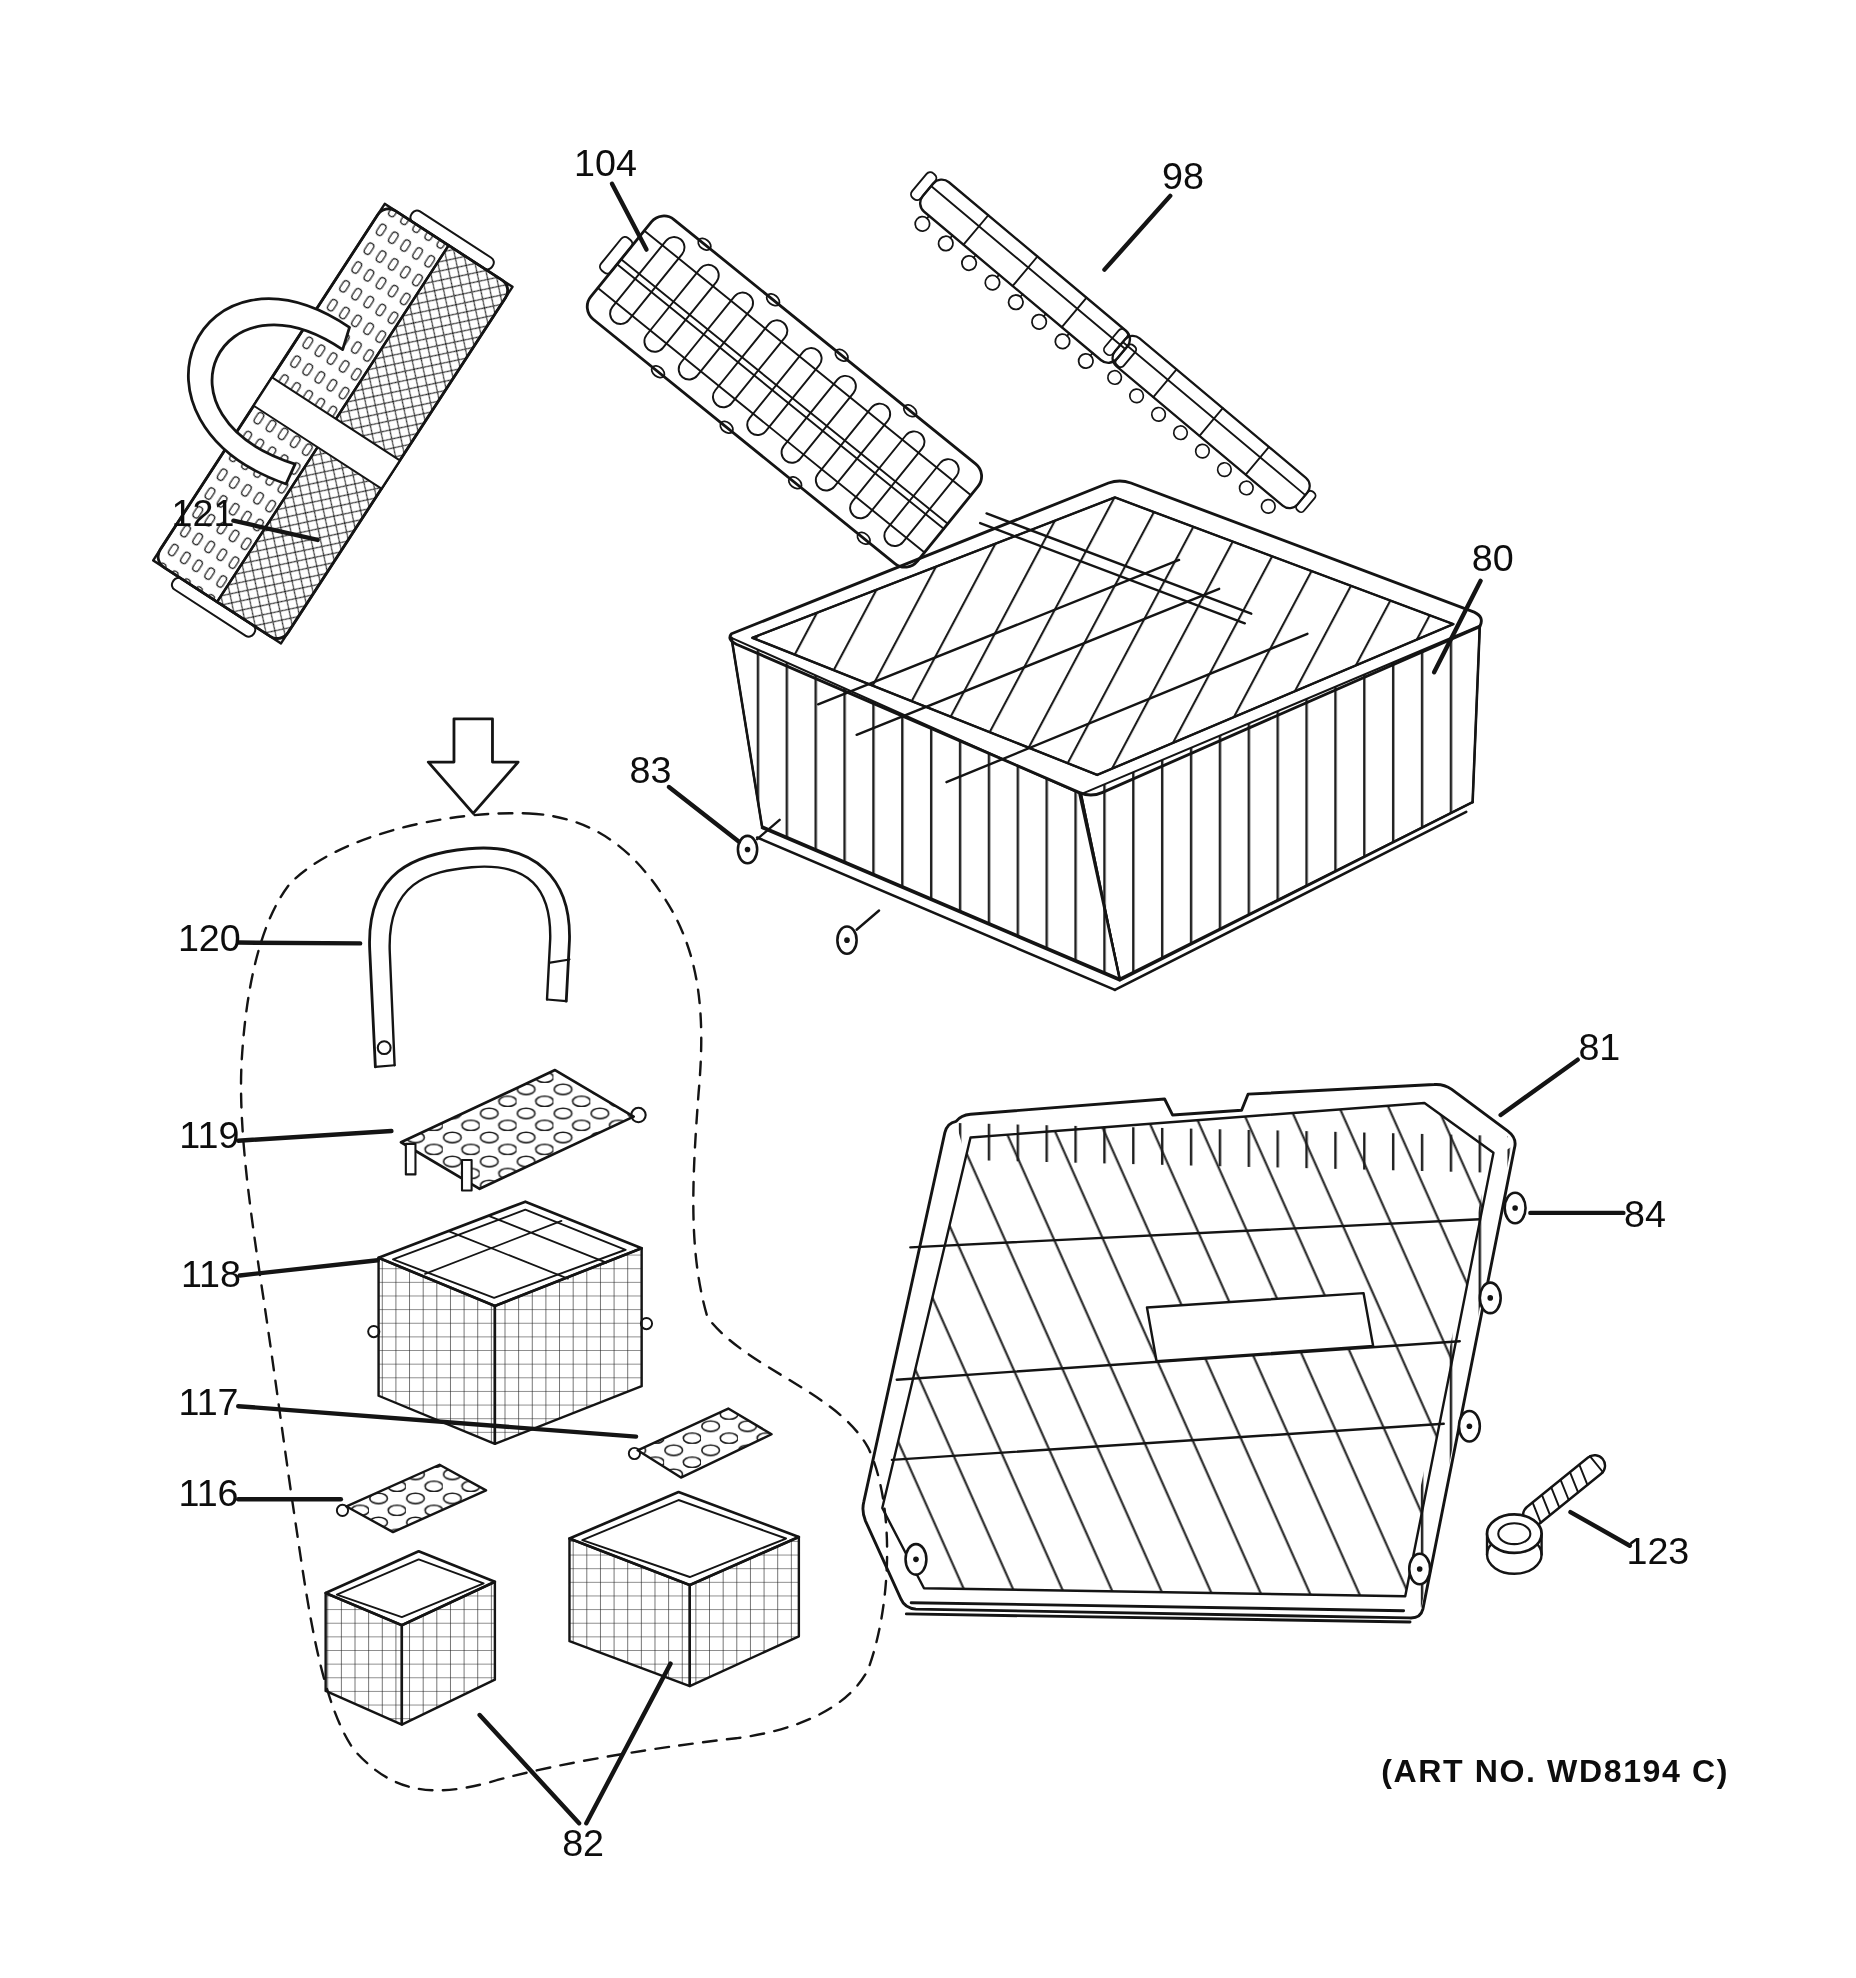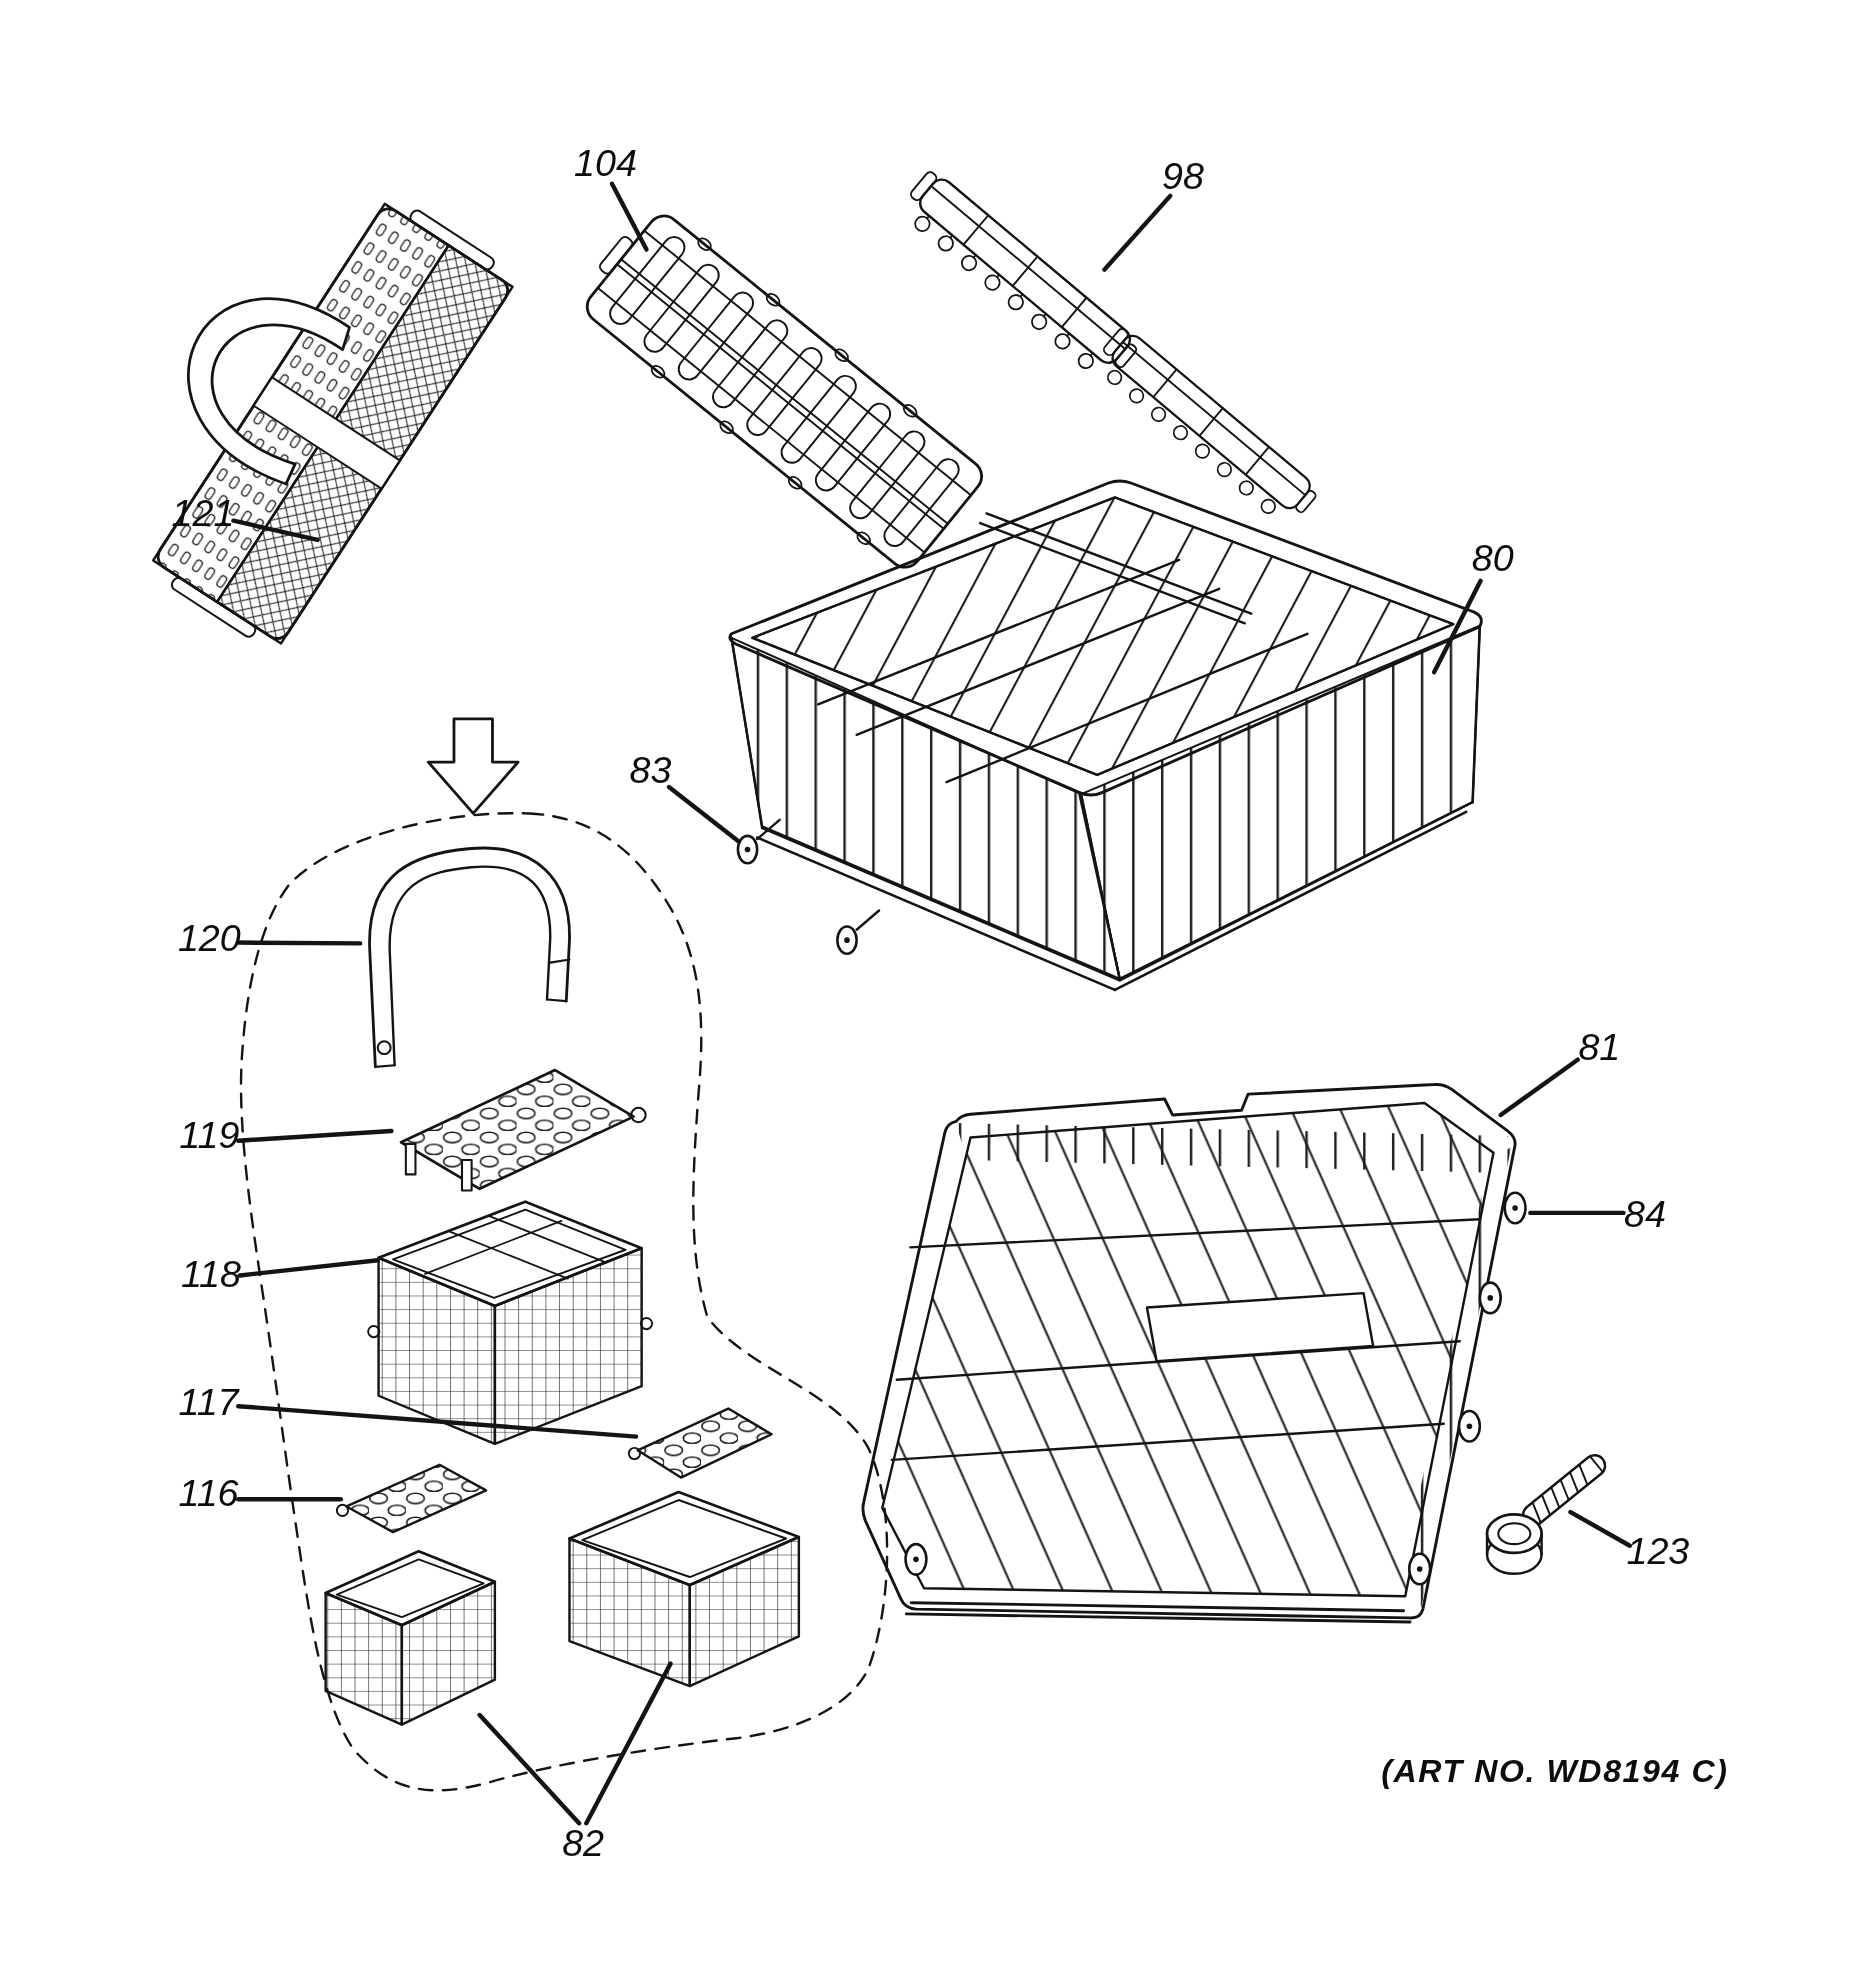--- a/index.html
+++ b/index.html
@@ -1,17 +1,17 @@
 <!DOCTYPE html>
 <html style="font-size:13px"><head>
 <meta charset="utf-8">
 <style>
   html,body{margin:0;padding:0;background:#ffffff;}
   #stage{position:relative;width:1856px;height:1979px;background:#ffffff;overflow:hidden;
-         font-family:"Liberation Sans", sans-serif;font-style:italic;}
+         font-family:"Liberation Sans", sans-serif;}
   svg{display:block}
   text.callout{font-family:"Liberation Sans","DejaVu Sans",sans-serif;font-size:47px;fill:#0d0d0d;}
   text.artno{font-family:"Liberation Sans","DejaVu Sans",sans-serif;font-size:40px;font-weight:bold;
              letter-spacing:2px;fill:#0d0d0d;}
 </style>
 </head>
 <body>
 
 <div id="stage">
 <svg width="1856" height="1979" viewBox="0 0 2314 2467" xmlns="http://www.w3.org/2000/svg">

